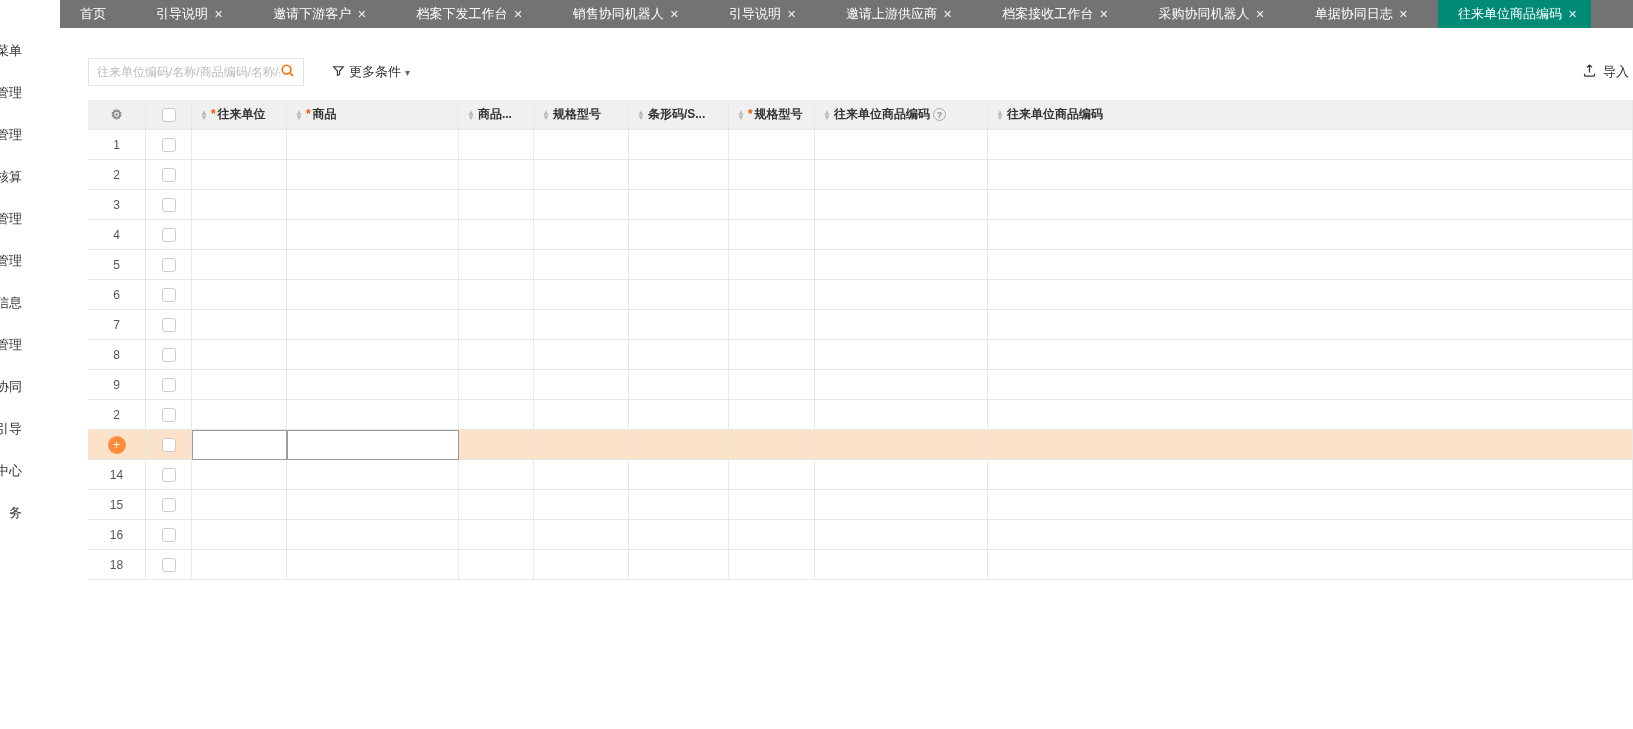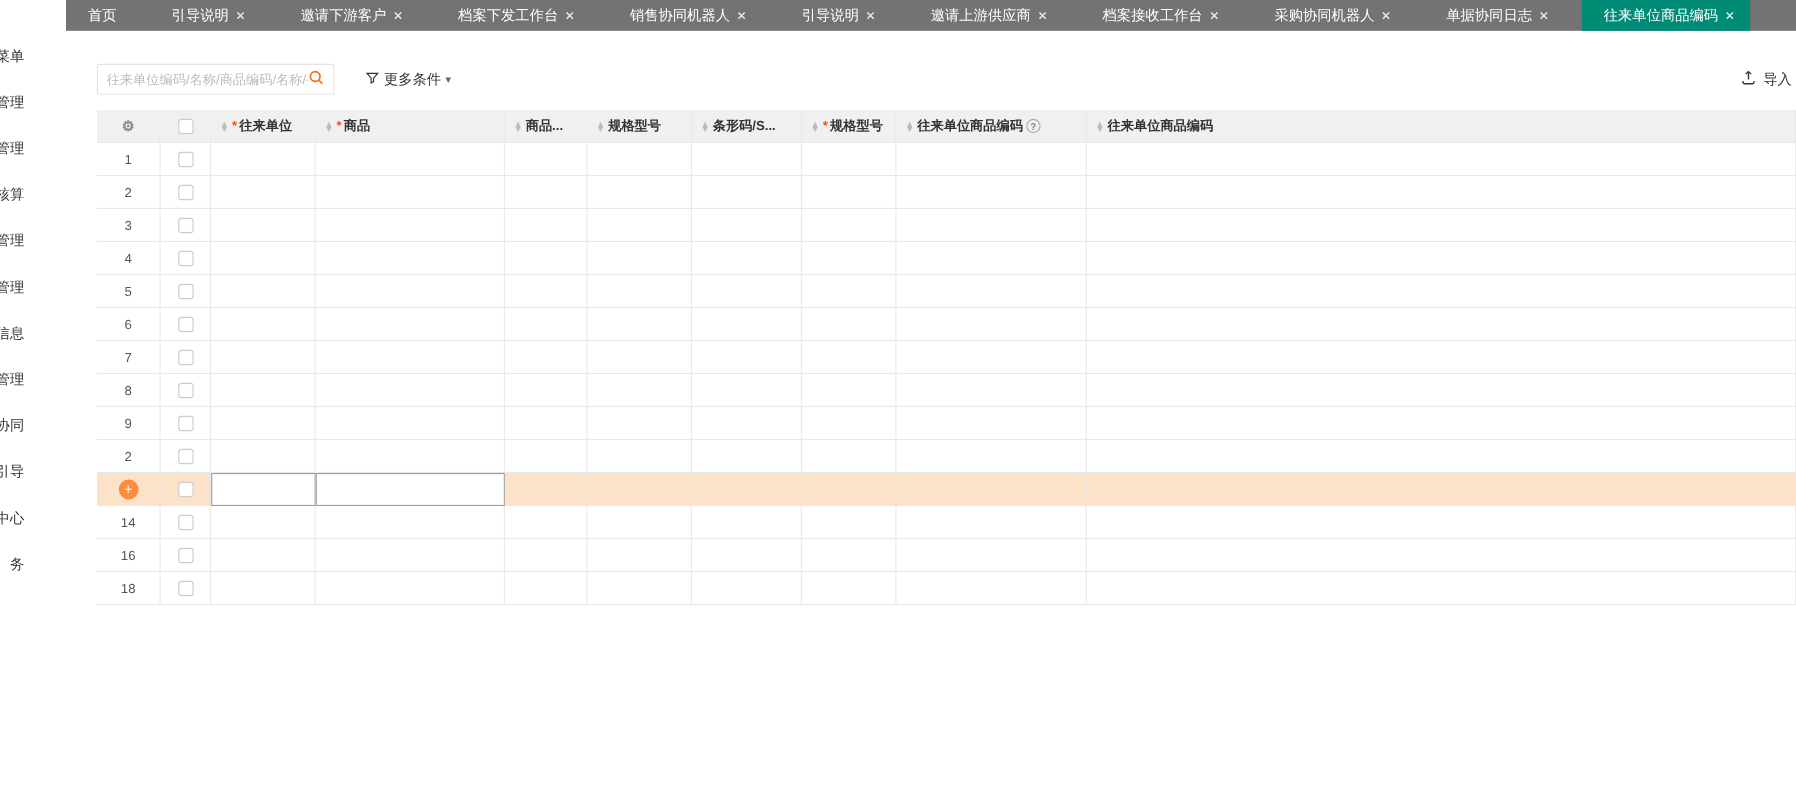--- a/index.html
+++ b/index.html
@@ -531,20 +531,32 @@
           <td></td>
           <td></td>
           <td></td>
           <td></td>
           <td></td>
           <td></td>
           <td></td>
           <td></td>
         </tr>
         <tr>
+          <td class="col-index">15</td>
+          <td class="col-check"><span class="checkbox"></span></td>
+          <td></td>
+          <td></td>
+          <td></td>
+          <td></td>
+          <td></td>
+          <td></td>
+          <td></td>
+          <td></td>
+        </tr>
+        <tr>
           <td class="col-index">16</td>
           <td class="col-check"><span class="checkbox"></span></td>
           <td></td>
           <td></td>
           <td></td>
           <td></td>
           <td></td>
           <td></td>
           <td></td>
           <td></td>

